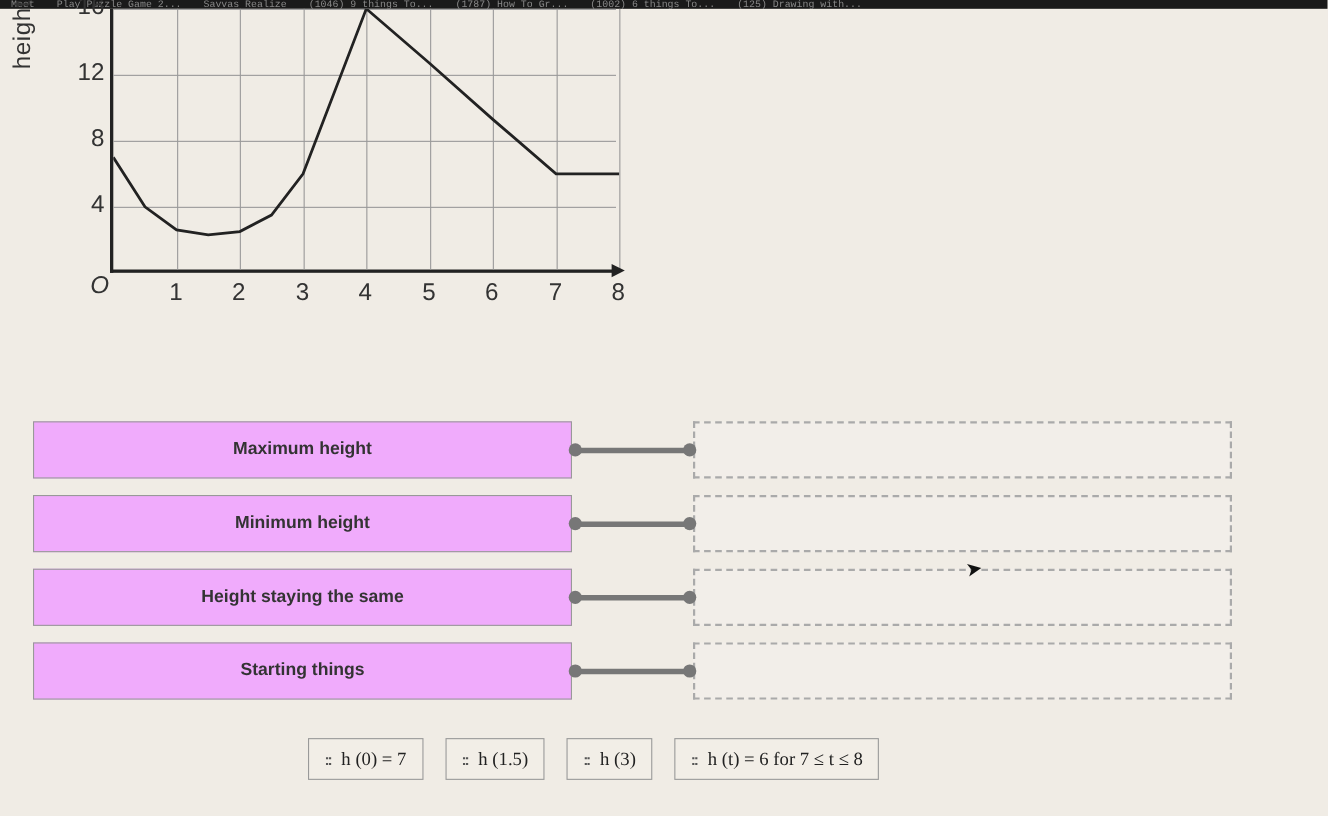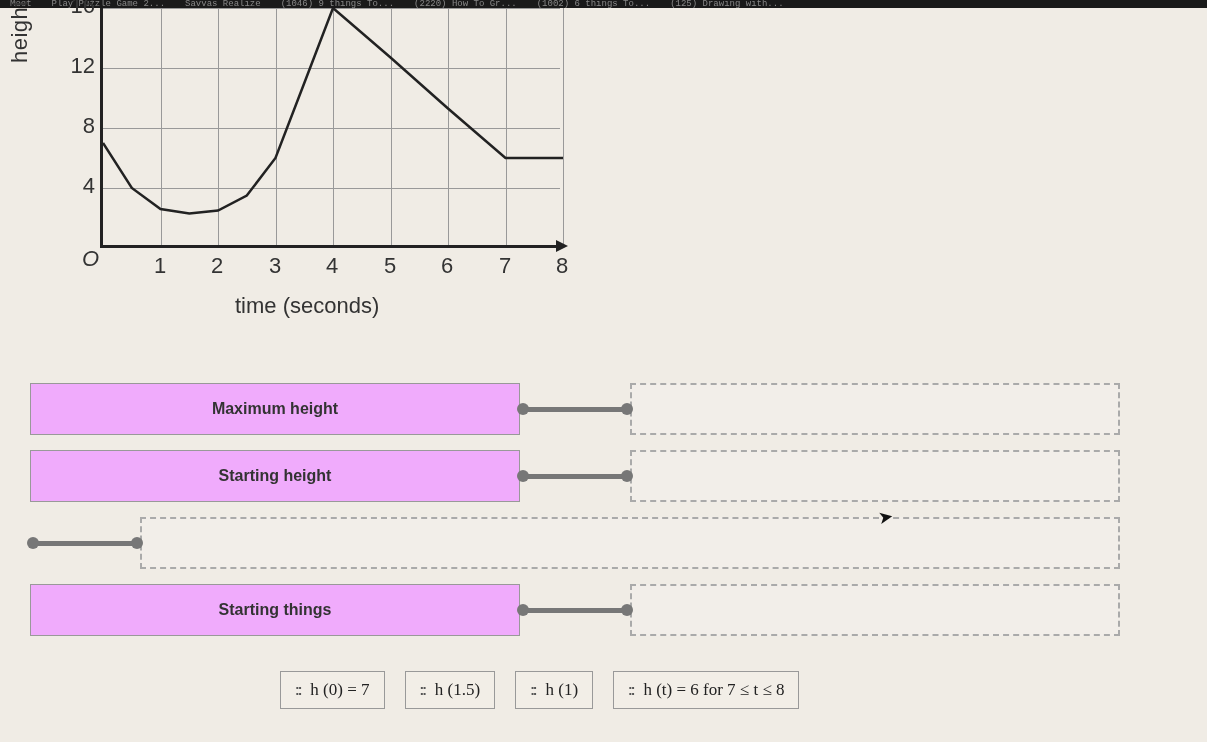--- a/index.html
+++ b/index.html
@@ -194,21 +194,21 @@
     }
   </style>
 </head>
 <body>
 
 <div class="taskbar">
   <span class="taskbar-item">Meet</span>
   <span class="taskbar-item">Play Puzzle Game 2...</span>
   <span class="taskbar-item">Savvas Realize</span>
   <span class="taskbar-item">(1046) 9 things To...</span>
-  <span class="taskbar-item">(2220) How To Gr...</span>
+  <span class="taskbar-item">(1787) How To Gr...</span>
   <span class="taskbar-item">(1002) 6 things To...</span>
   <span class="taskbar-item">(125) Drawing with...</span>
 </div>
 
 <div class="content-wrap">
 
   <div class="chart-area">
     <div class="ylabel">height (feet)</div>
 
     <span class="ytick" style="top:-10px">16</span>
@@ -238,43 +238,43 @@
 
     <span class="xtick" style="left:140px">1</span>
     <span class="xtick" style="left:197px">2</span>
     <span class="xtick" style="left:255px">3</span>
     <span class="xtick" style="left:312px">4</span>
     <span class="xtick" style="left:370px">5</span>
     <span class="xtick" style="left:427px">6</span>
     <span class="xtick" style="left:485px">7</span>
     <span class="xtick" style="left:542px">8</span>
 
-    <div class="xlabel">time (seconds)</div>
   </div>
 
   <div class="matching">
     <div class="match-row">
       <div class="label-box">Maximum height</div>
       <div class="connector">
           <div class="dot left"></div>
           <div class="line"></div>
           <div class="dot right"></div>
         </div>
       <div class="drop-box"></div>
     </div>
     <div class="match-row">
-      <div class="label-box">Starting height</div>
+      <div class="label-box">Minimum height</div>
       <div class="connector">
           <div class="dot left"></div>
           <div class="line"></div>
           <div class="dot right"></div>
         </div>
       <div class="drop-box"></div>
     </div>
     <div class="match-row">
+      <div class="label-box">Height staying the same</div>
       <div class="connector">
           <div class="dot left"></div>
           <div class="line"></div>
           <div class="dot right"></div>
         </div>
       <div class="drop-box"></div>
     </div>
     <div class="match-row">
       <div class="label-box">Starting things</div>
       <div class="connector">
@@ -290,21 +290,21 @@
     <div class="tile">
       <span class="dots">::</span>
       <span class="math">h (0) = 7</span>
     </div>
     <div class="tile">
       <span class="dots">::</span>
       <span class="math">h (1.5)</span>
     </div>
     <div class="tile">
       <span class="dots">::</span>
-      <span class="math">h (1)</span>
+      <span class="math">h (3)</span>
     </div>
     <div class="tile">
       <span class="dots">::</span>
       <span class="math">h (t) = 6 for 7 ≤ t ≤ 8</span>
     </div>
   </div>
 
 </div>
 
 <div class="cursor-ptr">➤</div>

